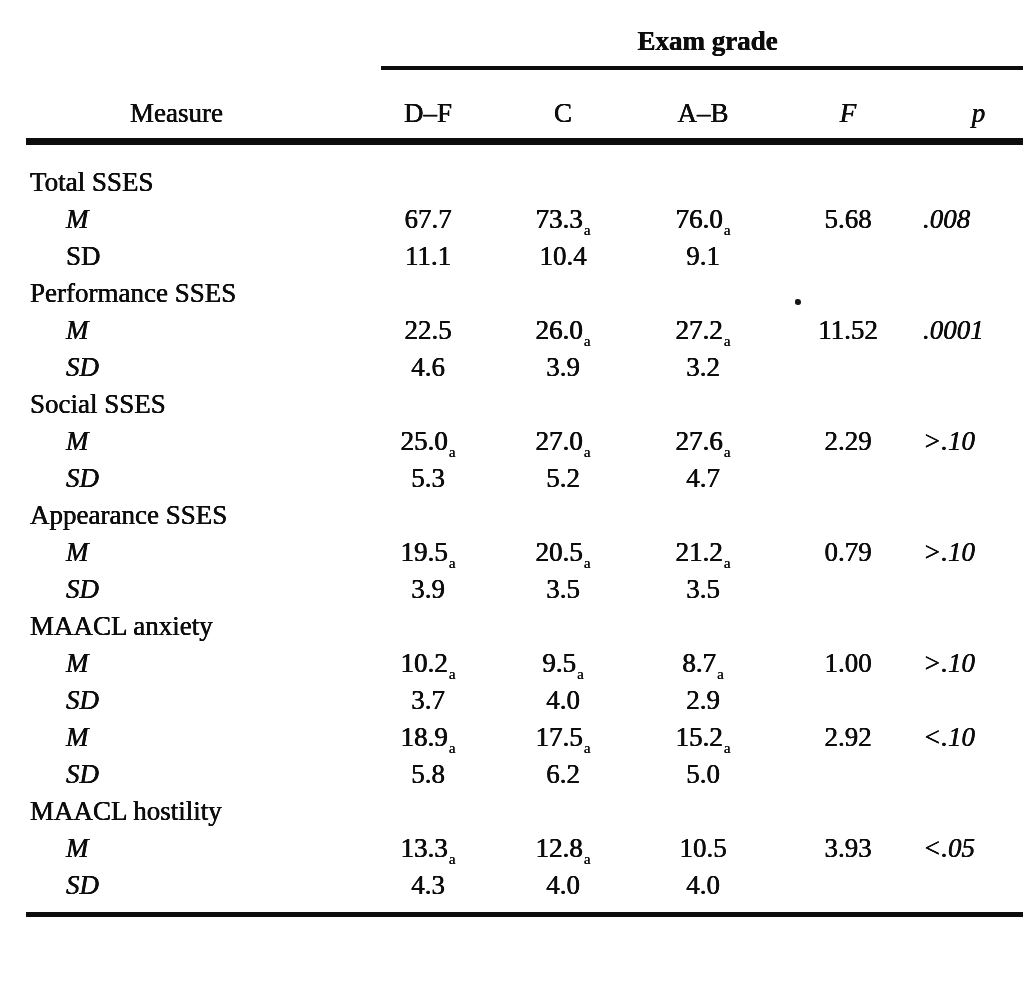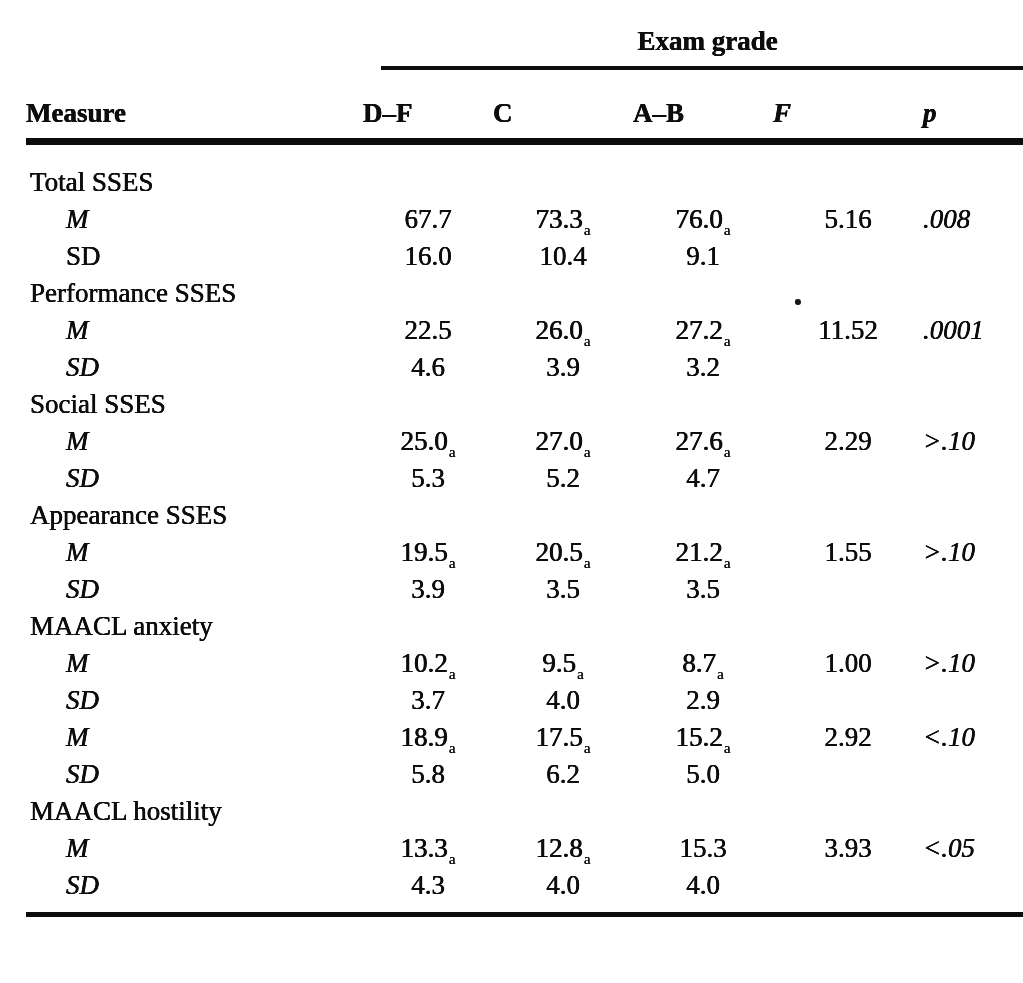--- a/index.html
+++ b/index.html
@@ -44,22 +44,22 @@
     text-align: center;
     line-height: 30px;
   }
 
   
   thead tr.head-tr th {
     box-sizing: border-box;
     height: 71px;
     padding: 0 0 10px;
     vertical-align: bottom;
-    font-weight: bold;
-    text-align: left;
+    font-weight: normal;
+    text-align: center;
     line-height: 30px;
     border-bottom: 7px solid #0d0d0d;
   }
   thead tr.head-tr th.th-measure { padding-right: 36px; }
   .ital { font-style: italic; }
 
   
   tbody td {
     box-sizing: border-box;
     height: 37px;
@@ -128,27 +128,27 @@
     <tbody id="tbody">
     <tr class="group-row">
       <td class="cell-measure group-label" colspan="6">Total SSES</td>
     </tr>
 
     <tr class="stat-row">
       <td class="cell-measure stat-label">M</td>
       <td class="cell-num">67.7</td>
       <td class="cell-num">73.3<sub class="sub-a">a</sub></td>
       <td class="cell-num">76.0<sub class="sub-a">a</sub></td>
-      <td class="cell-num">5.16</td>
+      <td class="cell-num">5.68</td>
       <td class="cell-p">.008</td>
     </tr>
 
     <tr class="stat-row">
       <td class="cell-measure stat-label upright">SD</td>
-      <td class="cell-num">16.0</td>
+      <td class="cell-num">11.1</td>
       <td class="cell-num">10.4</td>
       <td class="cell-num">9.1</td>
       <td class="cell-num"></td>
       <td class="cell-p"></td>
     </tr>
 
     <tr class="group-row">
       <td class="cell-measure group-label" colspan="6">Performance SSES</td>
     </tr>
 
@@ -194,21 +194,21 @@
 
     <tr class="group-row">
       <td class="cell-measure group-label" colspan="6">Appearance SSES</td>
     </tr>
 
     <tr class="stat-row">
       <td class="cell-measure stat-label">M</td>
       <td class="cell-num">19.5<sub class="sub-a">a</sub></td>
       <td class="cell-num">20.5<sub class="sub-a">a</sub></td>
       <td class="cell-num">21.2<sub class="sub-a">a</sub></td>
-      <td class="cell-num">1.55</td>
+      <td class="cell-num">0.79</td>
       <td class="cell-p">&gt;.10</td>
     </tr>
 
     <tr class="stat-row">
       <td class="cell-measure stat-label">SD</td>
       <td class="cell-num">3.9</td>
       <td class="cell-num">3.5</td>
       <td class="cell-num">3.5</td>
       <td class="cell-num"></td>
       <td class="cell-p"></td>
@@ -256,21 +256,21 @@
     </tr>
 
     <tr class="group-row">
       <td class="cell-measure group-label" colspan="6">MAACL hostility</td>
     </tr>
 
     <tr class="stat-row">
       <td class="cell-measure stat-label">M</td>
       <td class="cell-num">13.3<sub class="sub-a">a</sub></td>
       <td class="cell-num">12.8<sub class="sub-a">a</sub></td>
-      <td class="cell-num">15.3</td>
+      <td class="cell-num">10.5</td>
       <td class="cell-num">3.93</td>
       <td class="cell-p">&lt;.05</td>
     </tr>
 
     <tr class="stat-row">
       <td class="cell-measure stat-label">SD</td>
       <td class="cell-num">4.3</td>
       <td class="cell-num">4.0</td>
       <td class="cell-num">4.0</td>
       <td class="cell-num"></td>

